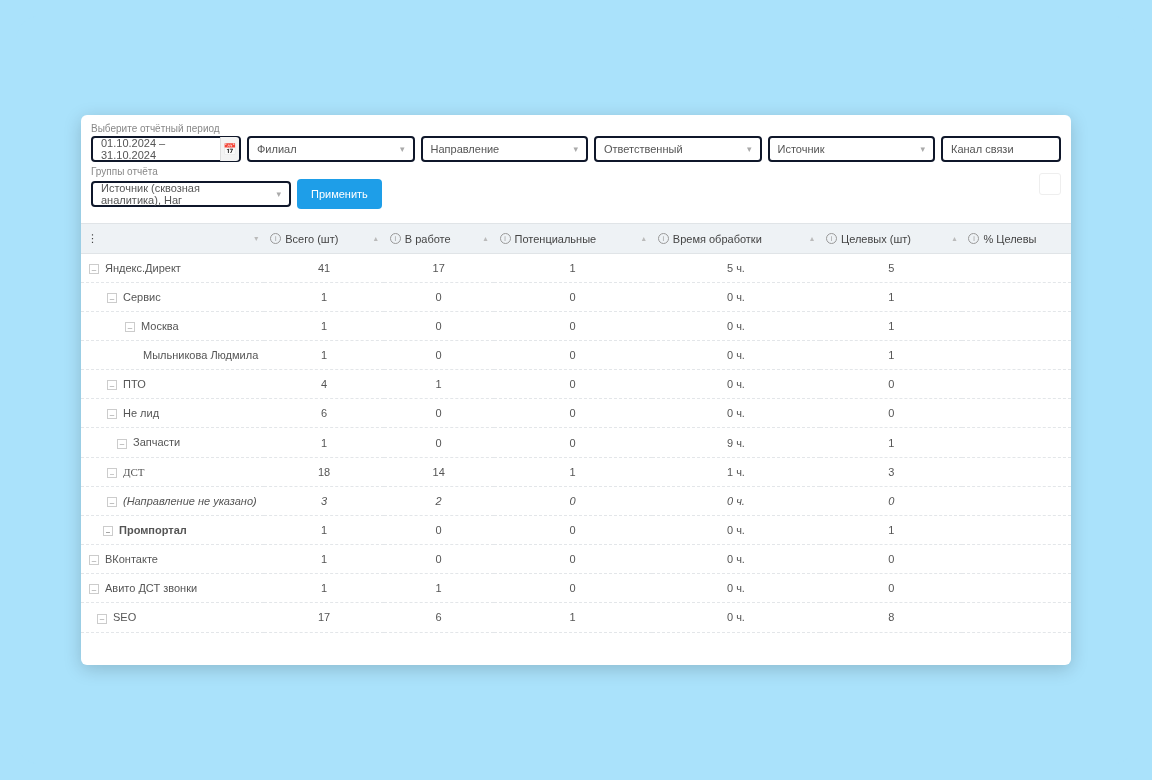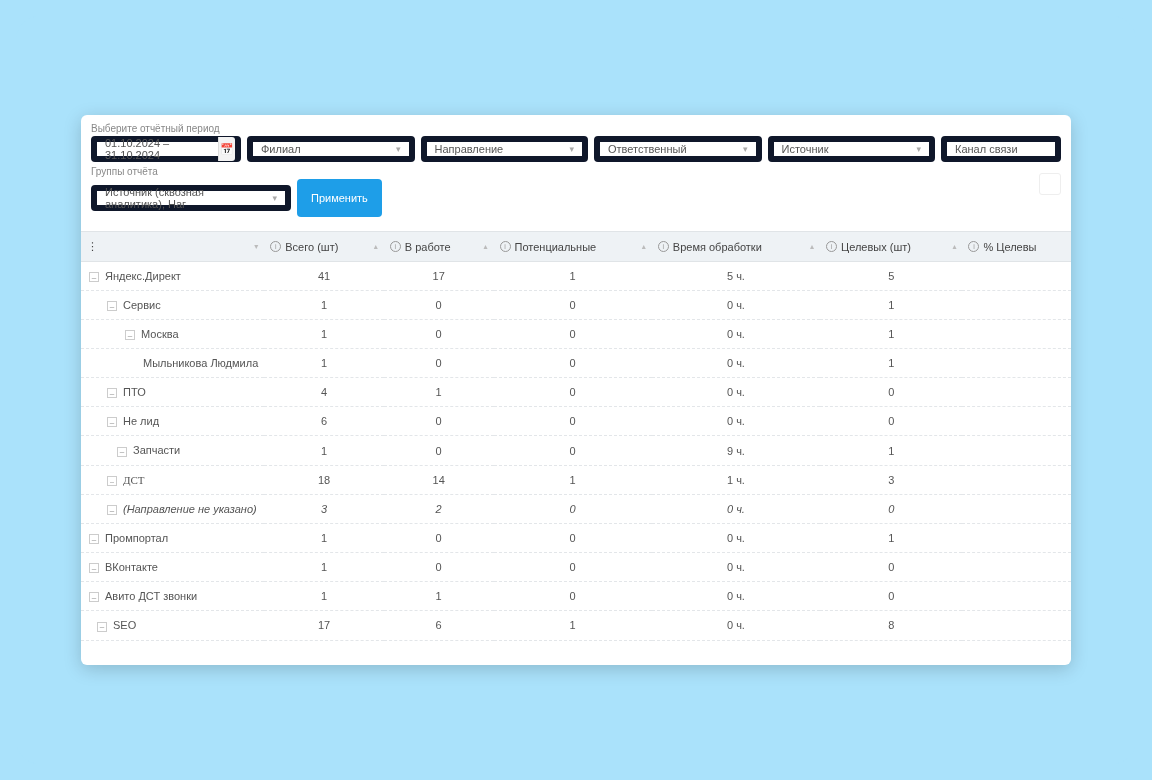--- a/index.html
+++ b/index.html
@@ -40,21 +40,21 @@
   color: #888;
   margin-bottom: 2px;
 }
 .filter-row {
   display: flex;
   gap: 6px;
   margin-bottom: 4px;
 }
 .select-box, .date-box {
   height: 26px;
-  border: 6px solid #0f172a;
+  border: 2px solid #0f172a;
   border-radius: 4px;
   background: #fff;
   display: flex;
   align-items: center;
   padding: 0 8px;
   font-size: 11px;
   color: #555;
   justify-content: space-between;
   gap: 26px;
 }
@@ -63,21 +63,21 @@
 .date-box .cal-btn {
   width: 24px; height: 24px;
   background: #f3f3f3;
   border-left: 1px solid #ddd;
   display: flex; align-items: center; justify-content: center;
   margin-right: -8px;
   border-radius: 0 3px 3px 0;
 }
 .chev { font-size: 9px; color: #aaa; }
 .apply-btn {
-  height: 38px;
+  height: 30px;
   padding: 0 14px;
   background: #1e9ee8;
   color: #fff;
   border: none;
   border-radius: 4px;
   font-size: 11px;
   cursor: pointer;
 }
 .small-box {
   width: 22px; height: 22px;
@@ -318,21 +318,21 @@
             <tr class="italic-row">
               <td class="col-name" style="padding-left: 26px;"><span class="expander">–</span><span>(Направление не указано)</span></td>
               <td class="num">3</td>
               <td class="num">2</td>
               <td class="num">0</td>
               <td class="num">0 ч.</td>
               <td class="num">0</td>
               <td class="num"></td>
             </tr>
             <tr>
-              <td class="col-name" style="padding-left: 8px;"><span class="expander">–</span><span>Промпортал</span></td>
+              <td class="col-name" style="padding-left: 22px; font-weight: bold;"><span class="expander">–</span><span>Промпортал</span></td>
               <td class="num">1</td>
               <td class="num">0</td>
               <td class="num">0</td>
               <td class="num">0 ч.</td>
               <td class="num">1</td>
               <td class="num"></td>
             </tr>
             <tr>
               <td class="col-name" style="padding-left: 8px;"><span class="expander">–</span><span>ВКонтакте</span></td>
               <td class="num">1</td>

